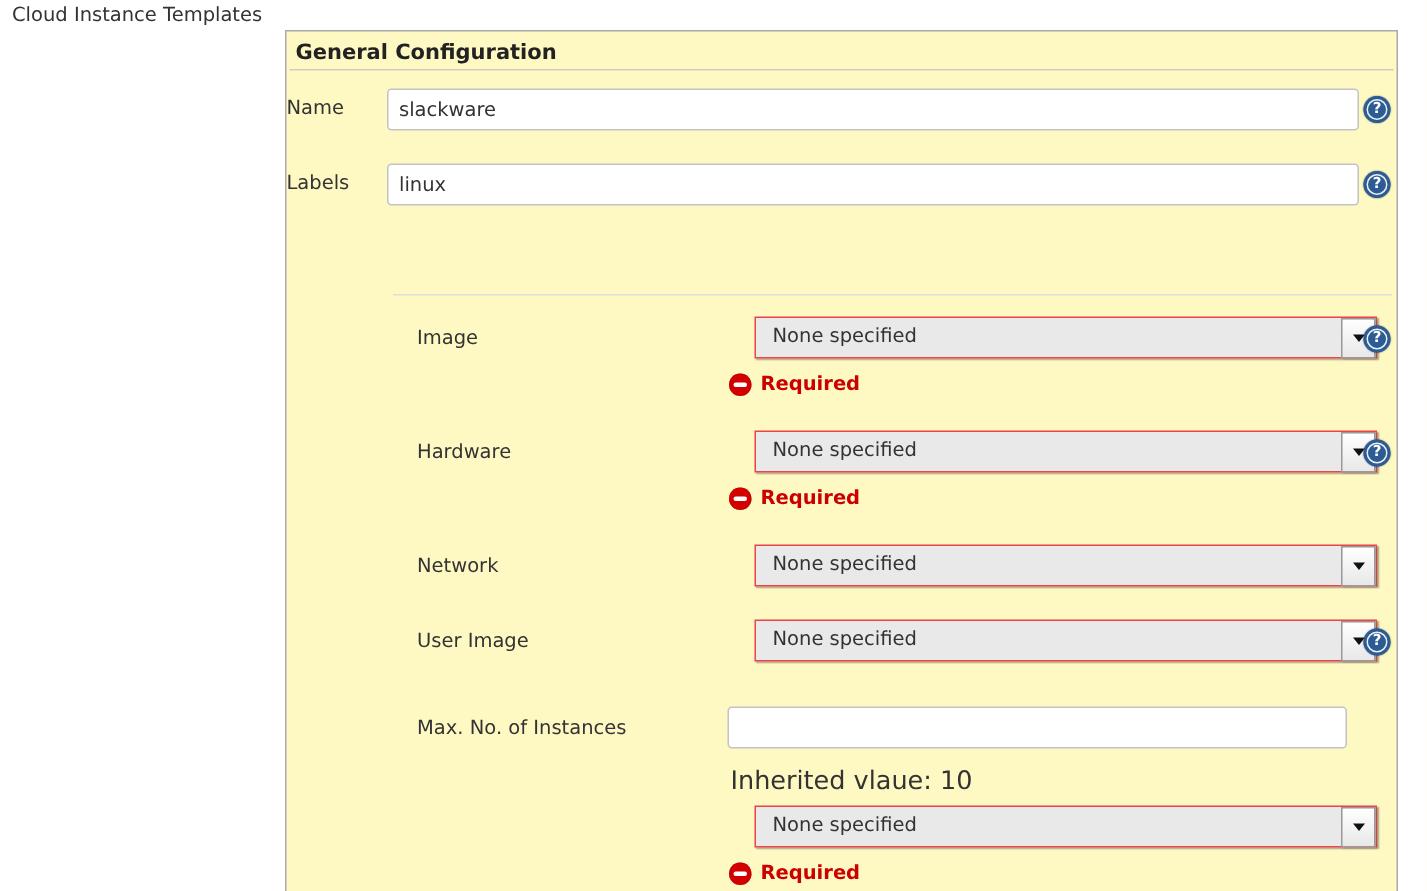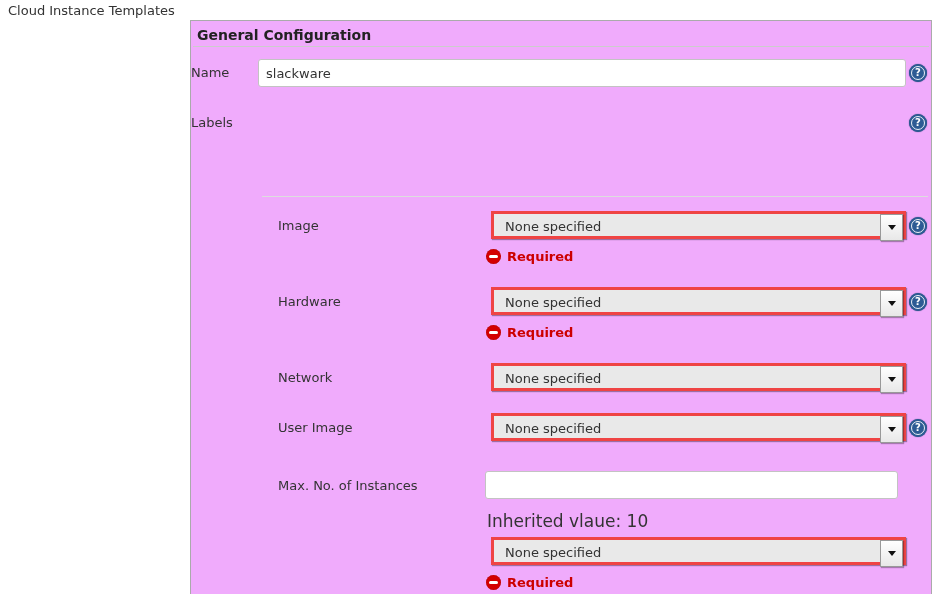--- a/index.html
+++ b/index.html
@@ -12,21 +12,21 @@
     position: relative;
   }
   .page-title {
     position: absolute; left: 8px; top: 3px;
     font-size: 13px; color: #333;
   }
   .panel {
     position: absolute; left: 190px; top: 20px;
     width: 742px; height: 575px;
     border: 1px solid #aaaaaa; border-bottom: none;
-    background: #f0abfc;
+    background: #fef9c3;
     padding-left: 30px;
   }
   .panel-title {
     position: absolute; left: 6px; top: 6px;
     font-weight: bold; font-size: 14px; color: #222;
   }
   .divider-main {
     position: absolute; left: 2px; right: 2px; top: 25px;
     border-top: 1px solid #cccccc;
   }
@@ -45,23 +45,23 @@
   .text-input {
     position: absolute;
     height: 28px;
     border: 1px solid #c3c3c3; border-radius: 3px;
     padding: 0 7px; font-size: 13px; color: #333;
     font-family: "DejaVu Sans", "Liberation Sans", sans-serif;
     background: #fff; outline: none;
   }
   .select-box {
     position: absolute;
-    height: 28px; width: 415px; left: 300px;
+    height: 28px; width: 415px; left: 312px;
     background: #e9e9e9;
-    border: 3px solid #ef4444;
+    border: 1px solid #ef4444;
     box-shadow: 1px 1px 1px rgba(0,0,0,0.35);
     cursor: default;
   }
   .select-value {
     position: absolute; left: 11px; top: 0; right: 26px;
     line-height: 26px; font-size: 13px; color: #333;
     overflow: hidden; white-space: nowrap;
   }
   .select-arrow-btn {
     position: absolute; top: 0px; right: 0px;
@@ -121,20 +121,21 @@
   <div class="panel-title">General Configuration</div>
   <div class="divider-main"></div>
 
   <div class="field-label right" style="top:44px;">Name</div>
   <input class="text-input" style="left: 67px; top: 38px; width: 648px;" type="text" value="slackware">
   <div class="help-icon" style="top:43px;">
     <span class="ring">?</span>
   </div>
 
   <div class="field-label right" style="top:94px;">Labels</div>
+  <input class="text-input" style="left: 67px; top: 88px; width: 648px;" type="text" value="linux">
   <div class="help-icon" style="top:93px;">
     <span class="ring">?</span>
   </div>
 
   <div class="divider-section"></div>
 
   <div class="field-label" style="left:87px; top:197px;">Image</div>
   <div class="select-box" style="top:190px;">
     <span class="select-value">None specified</span>
     <span class="select-arrow-btn">

